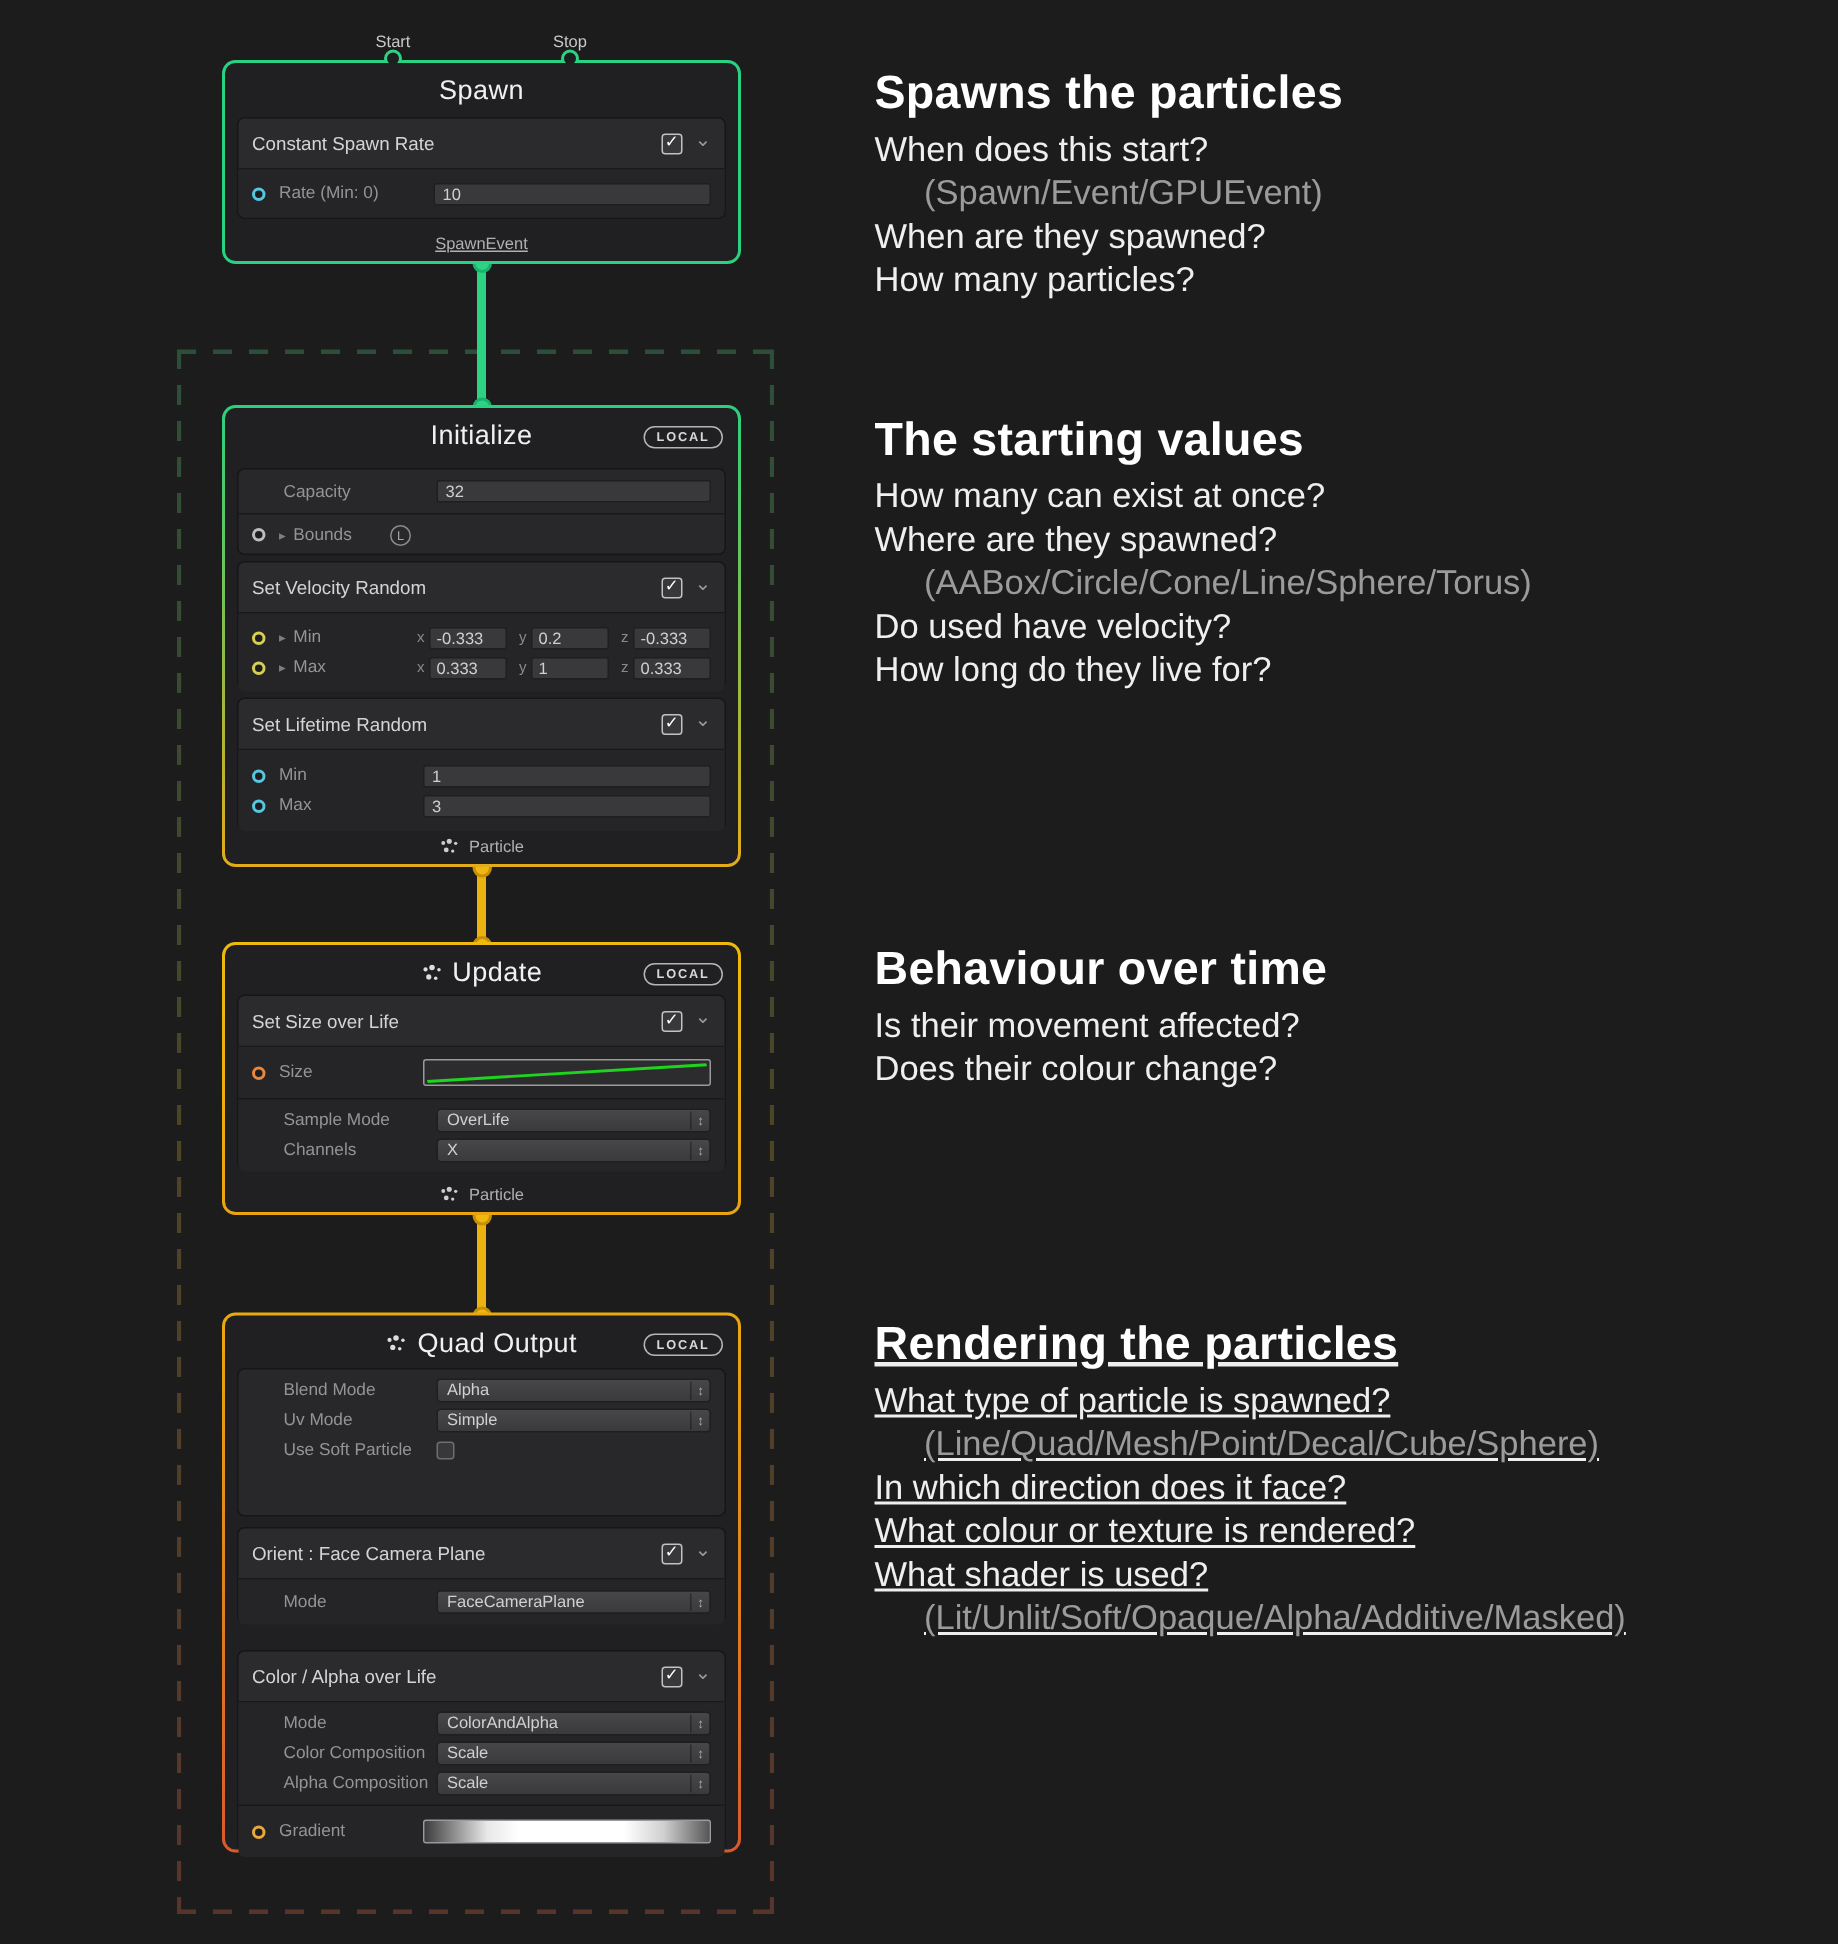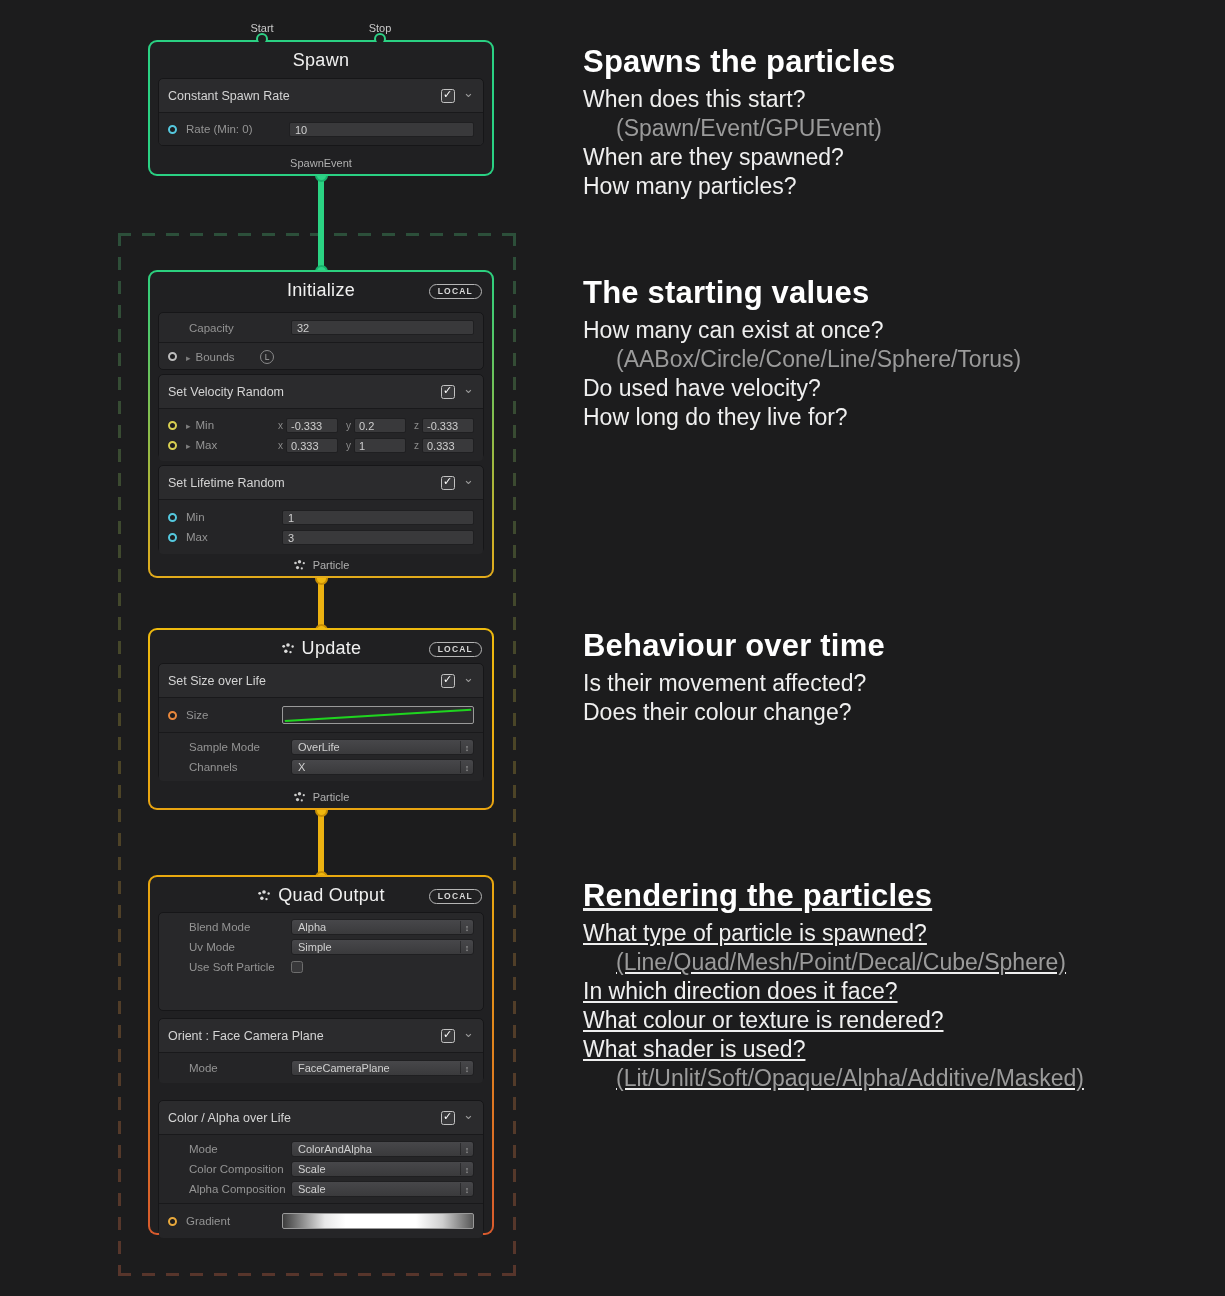--- a/index.html
+++ b/index.html
@@ -24,23 +24,23 @@
   .ldot.green { background:#2ed186; border:2px solid #18b26c; }
   .ldot.yellow { background:#f0b80e; border:2px solid #c78f05; }
 
   
   .node { position:absolute; border-radius:9px; padding:2px; }
   .node-inner { position:relative; width:100%; height:100%; background:#202022; border-radius:7px; }
   .ntitle { display:flex; justify-content:center; align-items:center; gap:7px;
             padding-top:8px; font-size:18px; color:#f0f0f0; letter-spacing:.3px; }
   .badge { position:absolute; right:10px; top:12px; border:1px solid #b5b5b5; border-radius:9px;
            padding:1px 8px 2px; font-size:8.5px; font-weight:bold; letter-spacing:1.2px; color:#d8d8d8; }
-  .flowlabel { position:absolute; left:0; right:0; text-align:center; font-size:11px; color:#b0b0b0; }
+  .flowlabel { position:absolute; left:0; right:0; text-align:center; font-size:11px; color:#b0b0b0;text-decoration:underline; }
   .footer { position:absolute; bottom:5px; left:0; right:0; display:flex; justify-content:center;
-            align-items:flex-end; gap:7px; font-size:11px; color:#b0b0b0; }
+            align-items:flex-start; gap:7px; font-size:11px; color:#b0b0b0; }
 
   .topport { position:absolute; width:12px; height:12px; border-radius:50%;
              border:2.5px solid #2ed186; background:#1d1f1e; }
   .toplabel { position:absolute; width:60px; text-align:center; font-size:11px; color:#c9c9c9; }
 
   
   .block { position:absolute; left:8px; right:8px; background:#2b2b2d;
            border:1px solid #161618; border-radius:5px; }
   .bheader { height:33px; display:flex; align-items:center; padding:0 9px; gap:8px; }
   .bheader .btitle { flex:1; font-size:12.5px; color:#d4d4d4; }
@@ -403,20 +403,21 @@
     <h2>Spawns the particles</h2>
     <div class="line">When does this start?</div>
     <div class="line muted">(Spawn/Event/GPUEvent)</div>
     <div class="line">When are they spawned?</div>
     <div class="line">How many particles?</div>
   </div>
 
   <div class="note" style="left:583px; top:275px;">
     <h2>The starting values</h2>
     <div class="line">How many can exist at once?</div>
+    <div class="line">Where are they spawned?</div>
     <div class="line muted">(AABox/Circle/Cone/Line/Sphere/Torus)</div>
     <div class="line">Do used have velocity?</div>
     <div class="line">How long do they live for?</div>
   </div>
 
   <div class="note" style="left:583px; top:628px;">
     <h2>Behaviour over time</h2>
     <div class="line">Is their movement affected?</div>
     <div class="line">Does their colour change?</div>
   </div>

